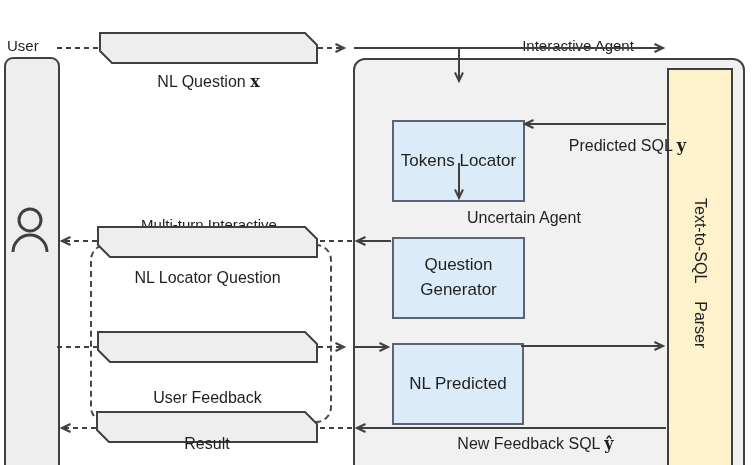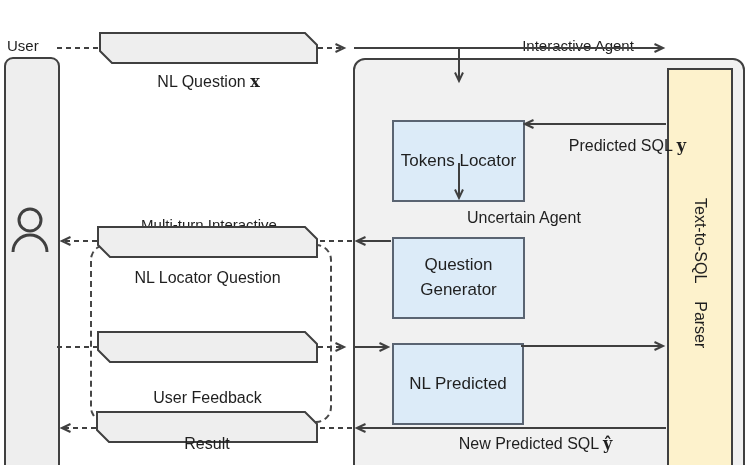--- a/index.html
+++ b/index.html
@@ -117,16 +117,16 @@
   </div>
   <div class="abs banner-text center" style="left:98px;top:227px;width:219px;height:30px;">NL Locator Question</div>
   <div class="abs banner-text center" style="left:98px;top:347px;width:219px;height:30px;">User Feedback</div>
   <div class="abs banner-text center" style="left:97px;top:392px;width:220px;height:32px;">Result</div>
 
   <div class="abs edge-label" style="left:524px;top:100px;width:139px;text-align:right;padding-left:23px;">
     <span>Predicted SQL </span><span class="sym">y</span>
   </div>
   <div class="abs edge-label" style="left:467px;top:173px;">Uncertain Agent</div>
   <div class="abs edge-label" style="left:443px;top:398px;width:185px;text-align:center;">
-    <span>New Predicted SQL </span><span class="sym">ŷ</span>
+    <span>New Feedback SQL </span><span class="sym">ŷ</span>
   </div>
 
 </div>
 
 </body></html>

